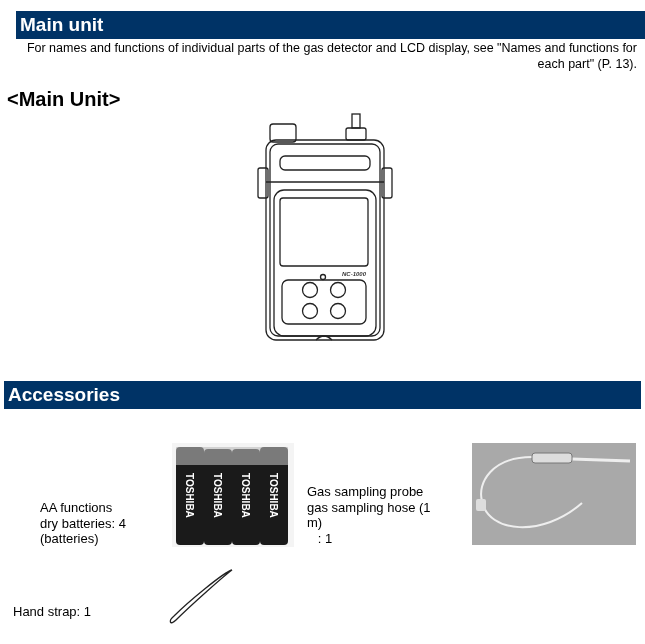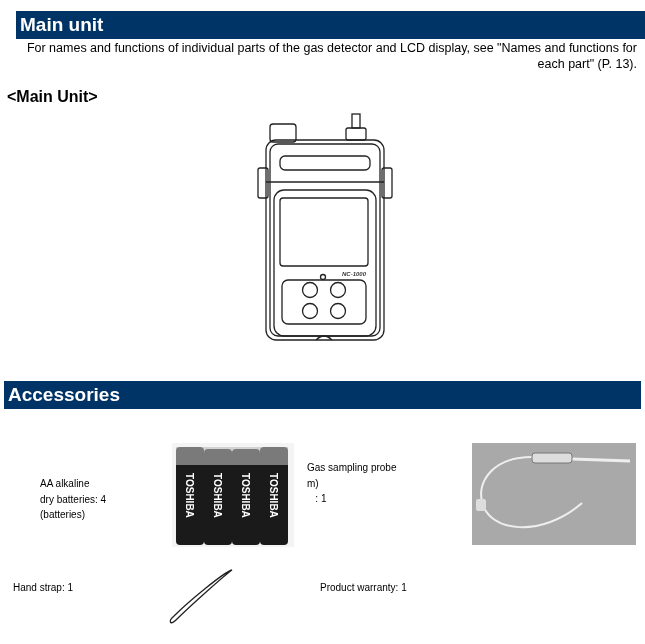--- a/index.html
+++ b/index.html
@@ -3,22 +3,22 @@
 <meta charset="utf-8">
 <style>
   html, body { margin: 0; padding: 0; background: #ffffff; }
   body { width: 645px; height: 644px; position: relative; overflow: hidden;
          font-family: "Liberation Sans", sans-serif; color: #000; }
   .section-bar { position: absolute; left: 4px; width: 637px; height: 28px;
                  background: #003366; color: #fff; font-weight: bold;
                  font-size: 19px; line-height: 28px; padding-left: 4px; box-sizing: border-box;
                  font-family: "Liberation Sans", sans-serif; }
   .para { position: absolute; left: 7px; top: 40px; width: 630px; font-size: 12.5px; line-height: 16px; text-align: right; }
-  .subhead { position: absolute; left: 7px; top: 88px; font-weight: bold; font-size: 16px; }
-  .txt { position: absolute; font-size: 10px; line-height: 15.5px; }
+  .subhead { position: absolute; left: 7px; top: 88px; font-weight: bold; font-size: 20px; }
+  .txt { position: absolute; font-size: 13px; line-height: 15.5px; margin-top: 24px; }
   .photo { position: absolute; }
 </style>
 </head>
 <body>
 
 <div class="section-bar" style="top:11px;margin-left:12px;">Main unit</div>
 
 <div class="para">For names and functions of individual parts of the gas detector and LCD display, see "Names and functions for each part" (P. 13).</div>
 
 <div class="subhead">&lt;Main Unit&gt;</div>
@@ -43,21 +43,21 @@
     <circle cx="56" cy="199" r="7.5"></circle>
     <circle cx="84" cy="199" r="7.5"></circle>
     <path d="M62 228 q8 -8 16 0"></path>
   </g>
   <text x="88" y="164" font-size="6" font-style="italic" font-weight="bold" fill="#333" font-family="Liberation Sans, sans-serif">NC-1000</text>
 </svg>
 
 <div class="section-bar" style="top:381px;">Accessories</div>
 
 <div class="txt" style="left:40px;top:476px;">
-  <div>AA alkaline</div>
+  <div>AA functions</div>
   <div>dry batteries: 4</div>
   <div>(batteries)</div>
 </div>
 <svg class="photo" style="left:172px;top:443px;" width="122" height="104" viewBox="0 0 122 104">
   <rect width="122" height="104" fill="#f4f4f4"></rect>
   <g>
     <rect x="4" y="4" width="28" height="98" rx="4" fill="#1a1a1a"></rect>
     <rect x="32" y="6" width="28" height="96" rx="4" fill="#1a1a1a"></rect>
     <rect x="60" y="6" width="28" height="96" rx="4" fill="#1a1a1a"></rect>
     <rect x="88" y="4" width="28" height="98" rx="4" fill="#1a1a1a"></rect>
@@ -66,20 +66,21 @@
   <g fill="#fff" font-size="10" font-weight="bold" font-family="Liberation Sans, sans-serif">
     <text transform="translate(14,30) rotate(90)">TOSHIBA</text>
     <text transform="translate(42,30) rotate(90)">TOSHIBA</text>
     <text transform="translate(70,30) rotate(90)">TOSHIBA</text>
     <text transform="translate(98,30) rotate(90)">TOSHIBA</text>
   </g>
 </svg>
 
 <div class="txt" style="left:307px;top:460px;">
   <div>Gas sampling probe</div>
+  <div>gas sampling hose (1</div>
   <div>m)</div>
   <div style="white-space:pre">   : 1</div>
 </div>
 <svg class="photo" style="left:472px;top:443px;" width="164" height="102" viewBox="0 0 164 102">
   <rect width="164" height="102" fill="#a9a9a9"></rect>
   <g fill="none" stroke="#eee" stroke-width="2">
     <path d="M60 14 C20 14 5 40 10 58 C16 90 70 95 110 60"></path>
     <path d="M100 16 L158 18" stroke-width="3"></path>
   </g>
   <rect x="60" y="10" width="40" height="10" rx="3" fill="#ddd" stroke="#777"></rect>
@@ -87,14 +88,13 @@
 </svg>
 
 <div class="txt" style="left:13px;top:580px;">Hand strap: 1</div>
 <svg class="photo" style="left:166px;top:566px;" width="72" height="60" viewBox="0 0 72 60">
   <g fill="none" stroke="#222" stroke-width="1.3">
     <path d="M66 4 C60 8 24 40 10 54 C4 60 2 55 8 50 C22 36 58 6 66 4 Z"></path>
   </g>
 </svg>
 
 <div class="txt" style="left:320px;top:580px;">
-  <div>Product warranty: 1</div>
 </div>
 
 </body></html>

